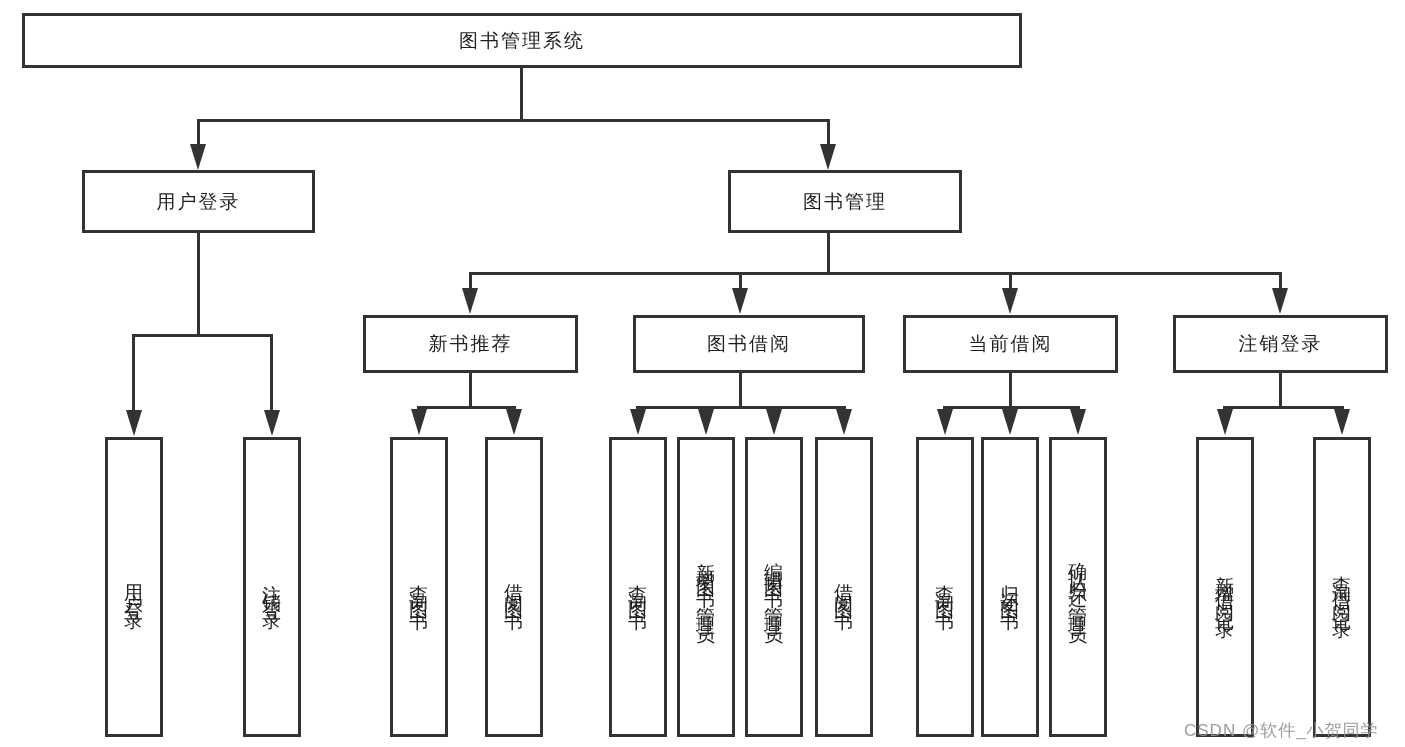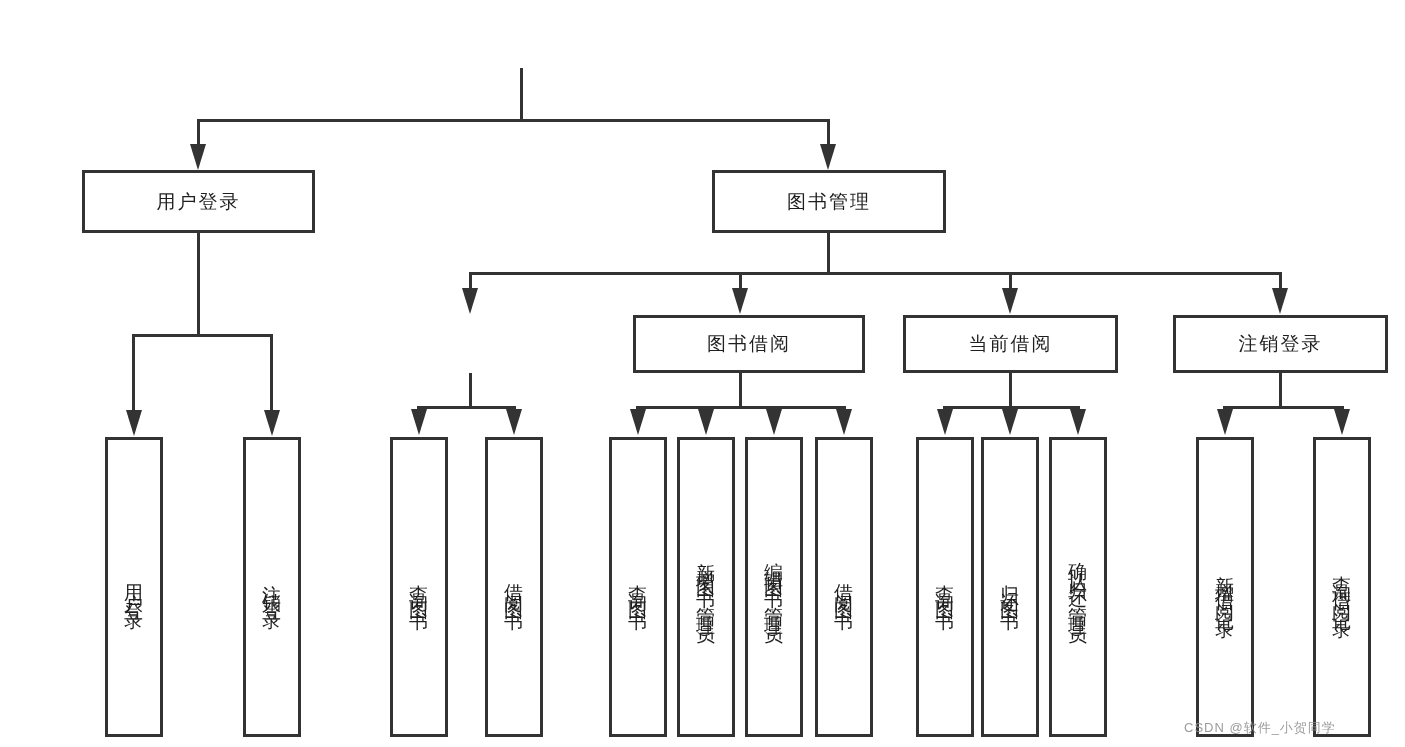--- a/index.html
+++ b/index.html
@@ -54,44 +54,47 @@
     width: 0; height: 0;
     border-left: 8px solid transparent;
     border-right: 8px solid transparent;
     border-top: 26px solid #333333;
   }
   
   #watermark {
     position: absolute;
     left: 1184px;
     top: 719px;
-    font-size: 13px;
+    font-size: 17px;
     letter-spacing: 1px;
     color: rgba(148, 148, 148, 0.92);
     z-index: 10;
     white-space: nowrap;
   }
 </style>
 </head>
 <body>
 
 <div id="canvas">
 
+  <div class="hbox" style="left:22px; top:13px; width:1000px; height:55px;">
+    <span>图书管理系统</span>
+  </div>
 
   <div class="vline" style="left:520px; top:68px; height:54px;"></div>
   <div class="hline" style="left:197px; top:119px; width:633px;"></div>
   <div class="vline" style="left:197px; top:119px; height:30px;"></div>
   <div class="ahead" style="left:190px; top:144px;"></div>
   <div class="vline" style="left:827px; top:119px; height:30px;"></div>
   <div class="ahead" style="left:820px; top:144px;"></div>
 
   <div class="hbox" style="left:82px; top:170px; width:233px; height:63px;">
     <span>用户登录</span>
   </div>
-  <div class="hbox" style="left:712px; top:170px; width:234px; height:63px;">
+  <div class="hbox" style="left:728px; top:170px; width:234px; height:63px;">
     <span>图书管理</span>
   </div>
 
   <div class="vline" style="left:197px; top:233px; height:104px;"></div>
   <div class="hline" style="left:132px; top:334px; width:141px;"></div>
   <div class="vline" style="left:132px; top:334px; height:80px;"></div>
   <div class="ahead" style="left:126px; top:410px;"></div>
   <div class="vline" style="left:270px; top:334px; height:80px;"></div>
   <div class="ahead" style="left:264px; top:410px;"></div>
 
@@ -99,20 +102,23 @@
   <div class="hline" style="left:469px; top:272px; width:813px;"></div>
   <div class="vline" style="left:469px;  top:272px; height:22px;"></div>
   <div class="ahead" style="left:462px;  top:288px;"></div>
   <div class="vline" style="left:739px;  top:272px; height:22px;"></div>
   <div class="ahead" style="left:732px;  top:288px;"></div>
   <div class="vline" style="left:1009px; top:272px; height:22px;"></div>
   <div class="ahead" style="left:1002px; top:288px;"></div>
   <div class="vline" style="left:1279px; top:272px; height:22px;"></div>
   <div class="ahead" style="left:1272px; top:288px;"></div>
 
+  <div class="hbox" style="left:363px; top:315px; width:215px; height:58px;">
+    <span>新书推荐</span>
+  </div>
   <div class="hbox" style="left:633px; top:315px; width:232px; height:58px;">
     <span>图书借阅</span>
   </div>
   <div class="hbox" style="left:903px; top:315px; width:215px; height:58px;text-align:center;">
     <span>当前借阅</span>
   </div>
   <div class="hbox" style="left:1173px; top:315px; width:215px; height:58px;">
     <span>注销登录</span>
   </div>
 

